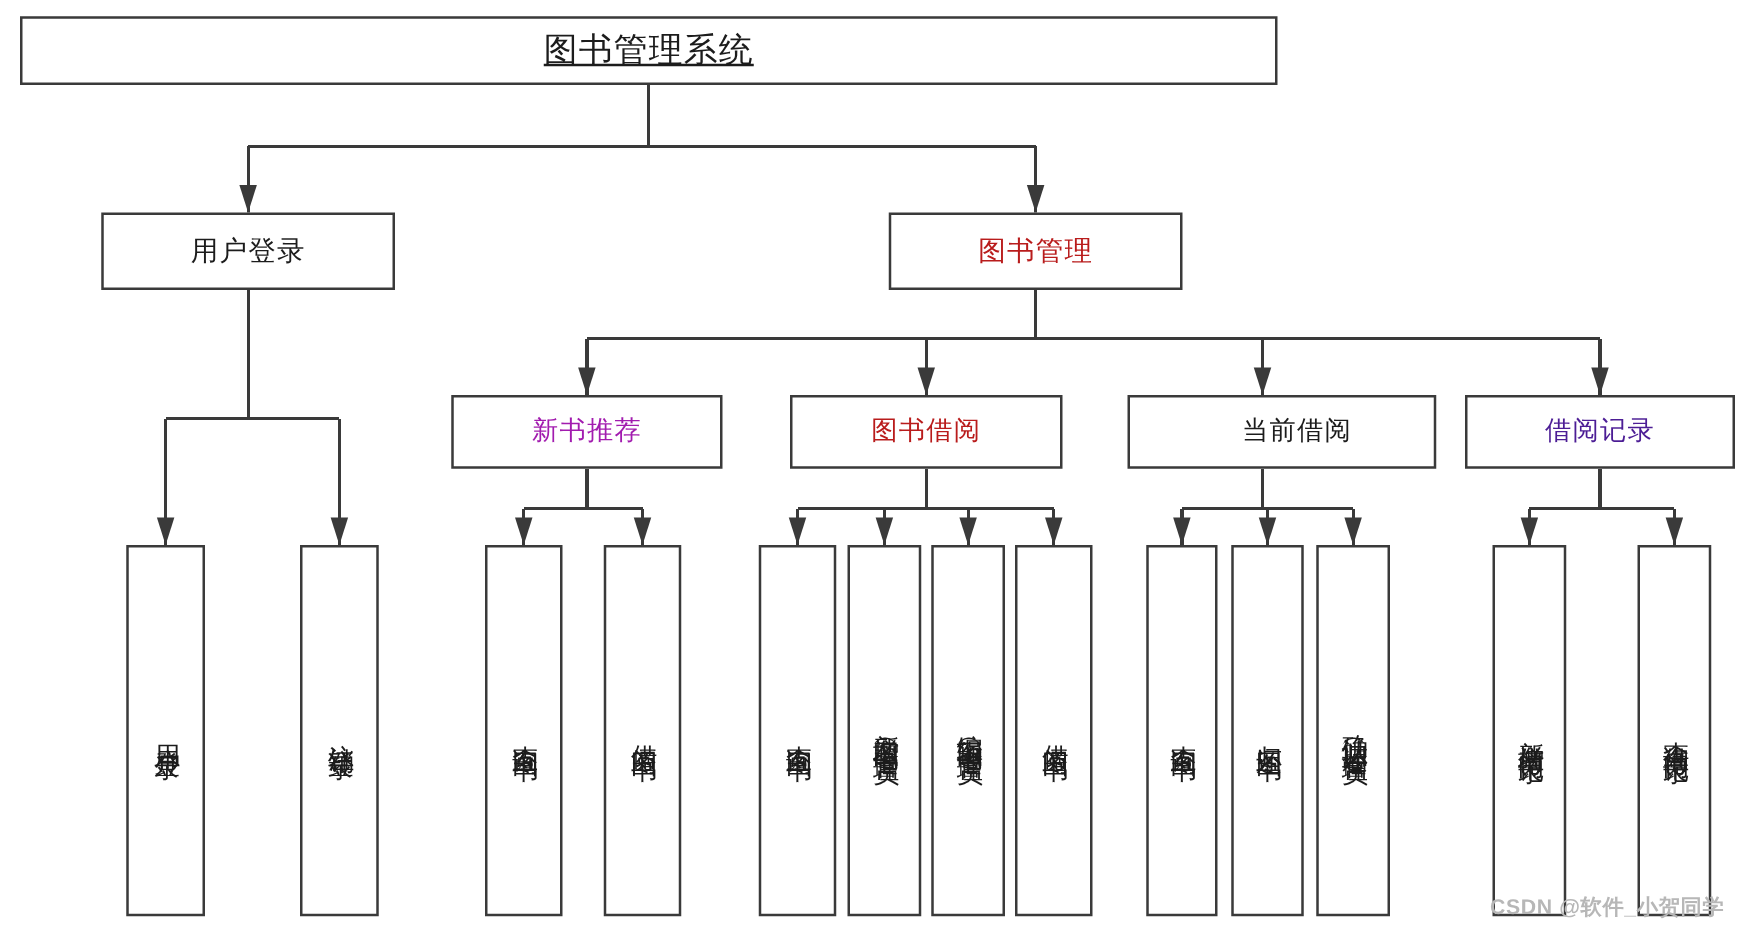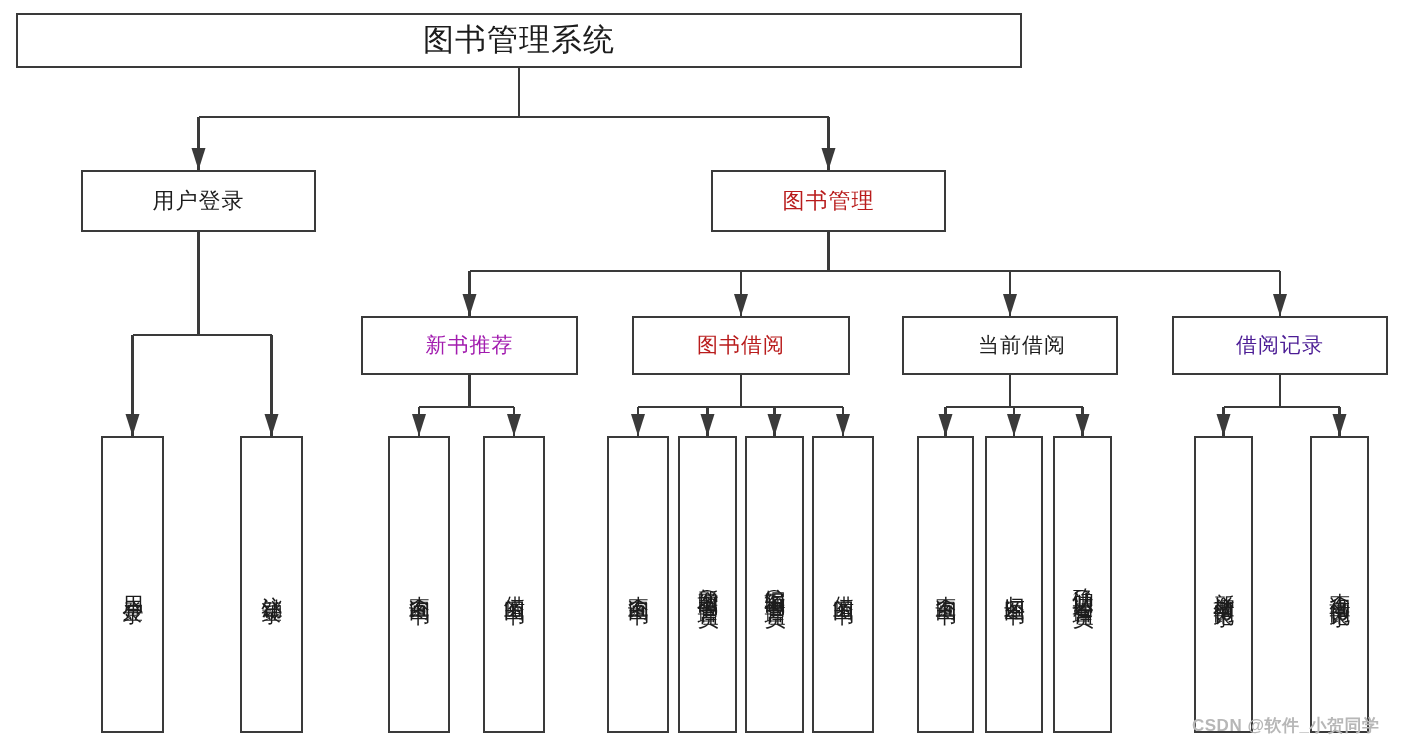--- a/index.html
+++ b/index.html
@@ -31,21 +31,21 @@
     white-space:nowrap;
     text-align:center;
   }
   .node-box.vertical .node-label{
     writing-mode:vertical-rl;
     text-orientation:upright;
     letter-spacing:3px;
     font-size:21px;
     white-space:nowrap;
   }
-  .node-box.level-0 .node-label{font-size:31px;}
+  .node-box.level-0 .node-label{font-size:27px;text-decoration:underline;}
   .node-box.level-1 .node-label{font-size:22px;}
   .node-box.level-2 .node-label{font-size:21px;}
 
   #watermark{
     position:absolute;
     left:1192px;top:714px;
     font-size:17px;
     color:#b7b7b7;
     white-space:nowrap;
     letter-spacing:0.5px;
@@ -123,21 +123,21 @@
       </div>
       <div class="node-box level-1" style="left: 711px; top: 170px; width: 235px; height: 62px; border-color: rgb(58, 58, 58);">
         <span class="node-label" style="color: #b91c1c;">图书管理</span>
       </div>
       <div class="node-box level-2" style="left: 361px; top: 316px; width: 217px; height: 59px; border-color: rgb(58, 58, 58);">
         <span class="node-label" style="color: #a21caf;">新书推荐</span>
       </div>
       <div class="node-box level-2" style="left: 632px; top: 316px; width: 218px; height: 59px; border-color: rgb(58, 58, 58);">
         <span class="node-label" style="color: #b91c1c;">图书借阅</span>
       </div>
-      <div class="node-box level-2" style="left: 902px; top: 316px; width: 216px; height: 59px; border-color: rgb(58, 58, 58); padding-left: 24px;">
+      <div class="node-box level-2" style="left: 902px; top: 316px; width: 247px; height: 59px; border-color: rgb(58, 58, 58); padding-left: 24px;">
         <span class="node-label" style="color: rgb(28, 28, 28);">当前借阅</span>
       </div>
       <div class="node-box level-2" style="left: 1172px; top: 316px; width: 216px; height: 59px; border-color: rgb(58, 58, 58);">
         <span class="node-label" style="color: #4c1d95;">借阅记录</span>
       </div>
       <div class="node-box level-3 vertical" style="left: 101px; top: 436px; width: 63px; height: 297px; border-color: rgb(58, 58, 58);">
         <span class="node-label" style="color: rgb(28, 28, 28);">用户登录</span>
       </div>
       <div class="node-box level-3 vertical" style="left: 240px; top: 436px; width: 63px; height: 297px; border-color: rgb(58, 58, 58);">
         <span class="node-label" style="color: rgb(28, 28, 28);">注销登录</span>

